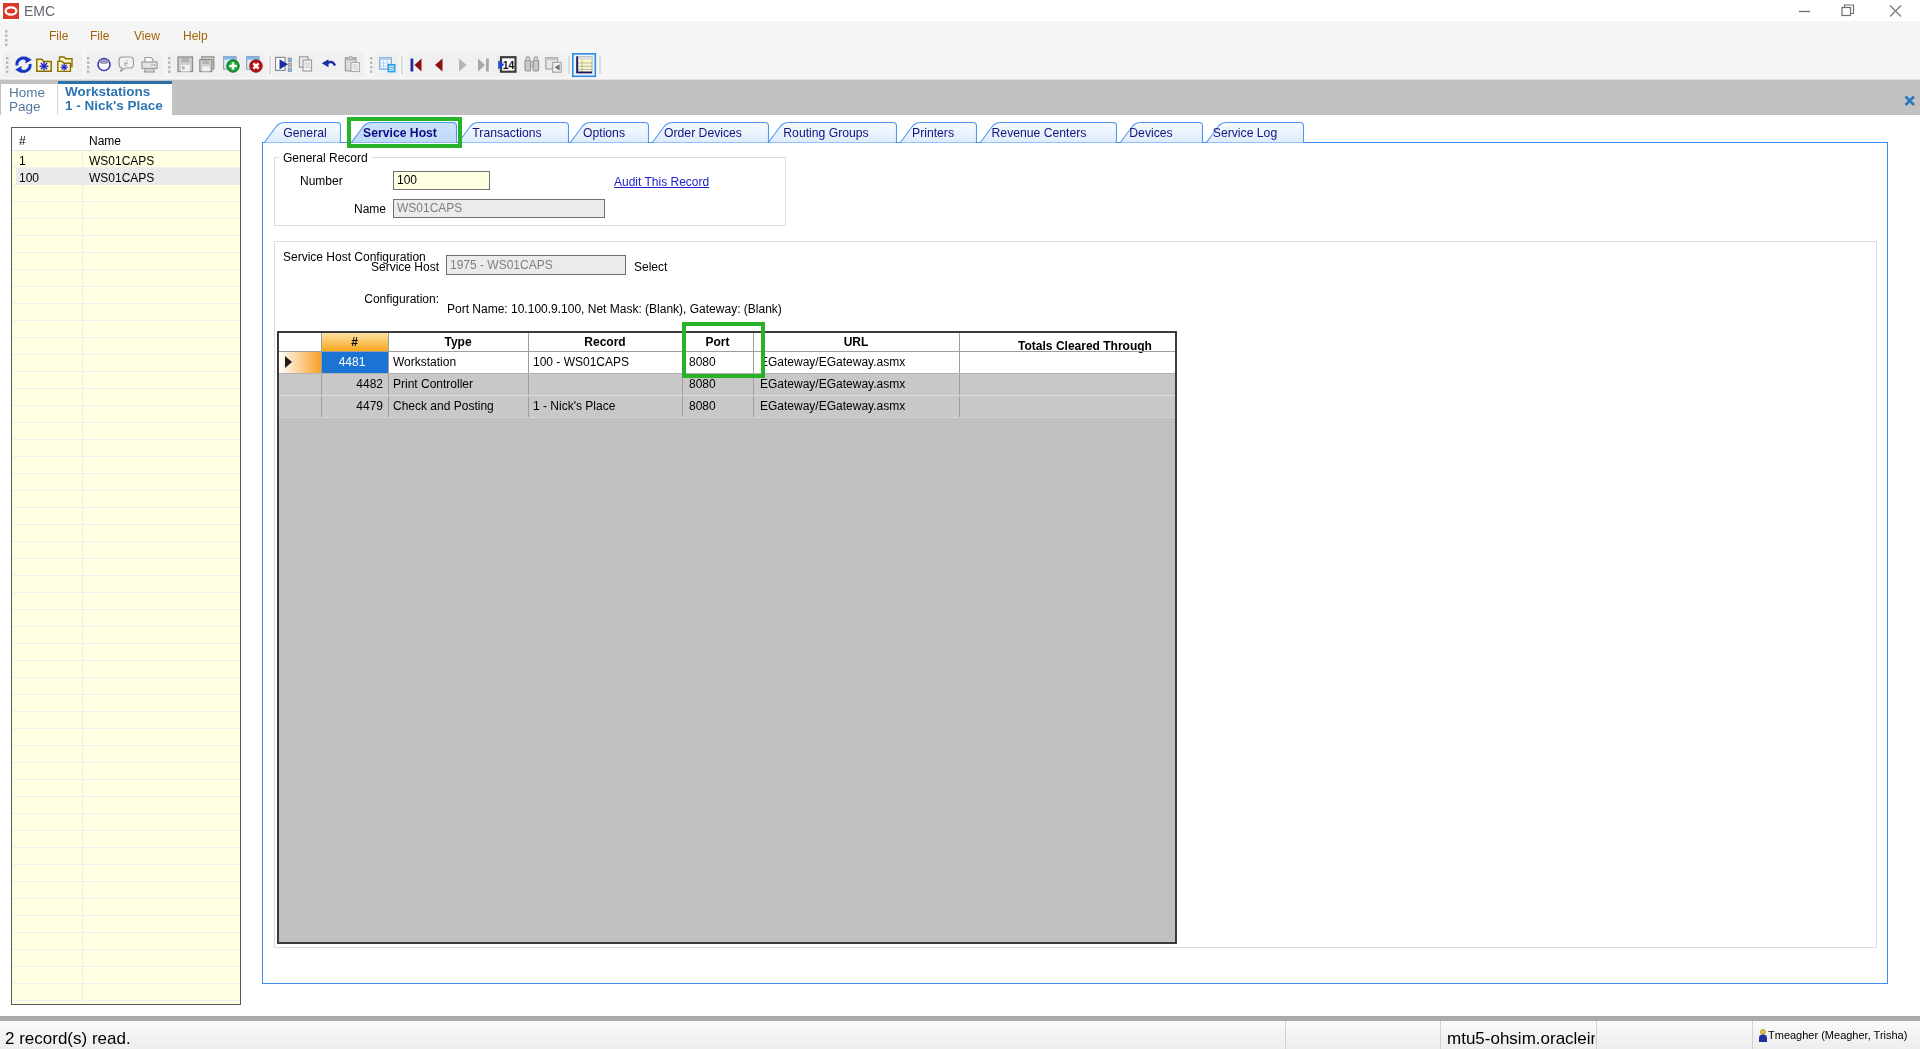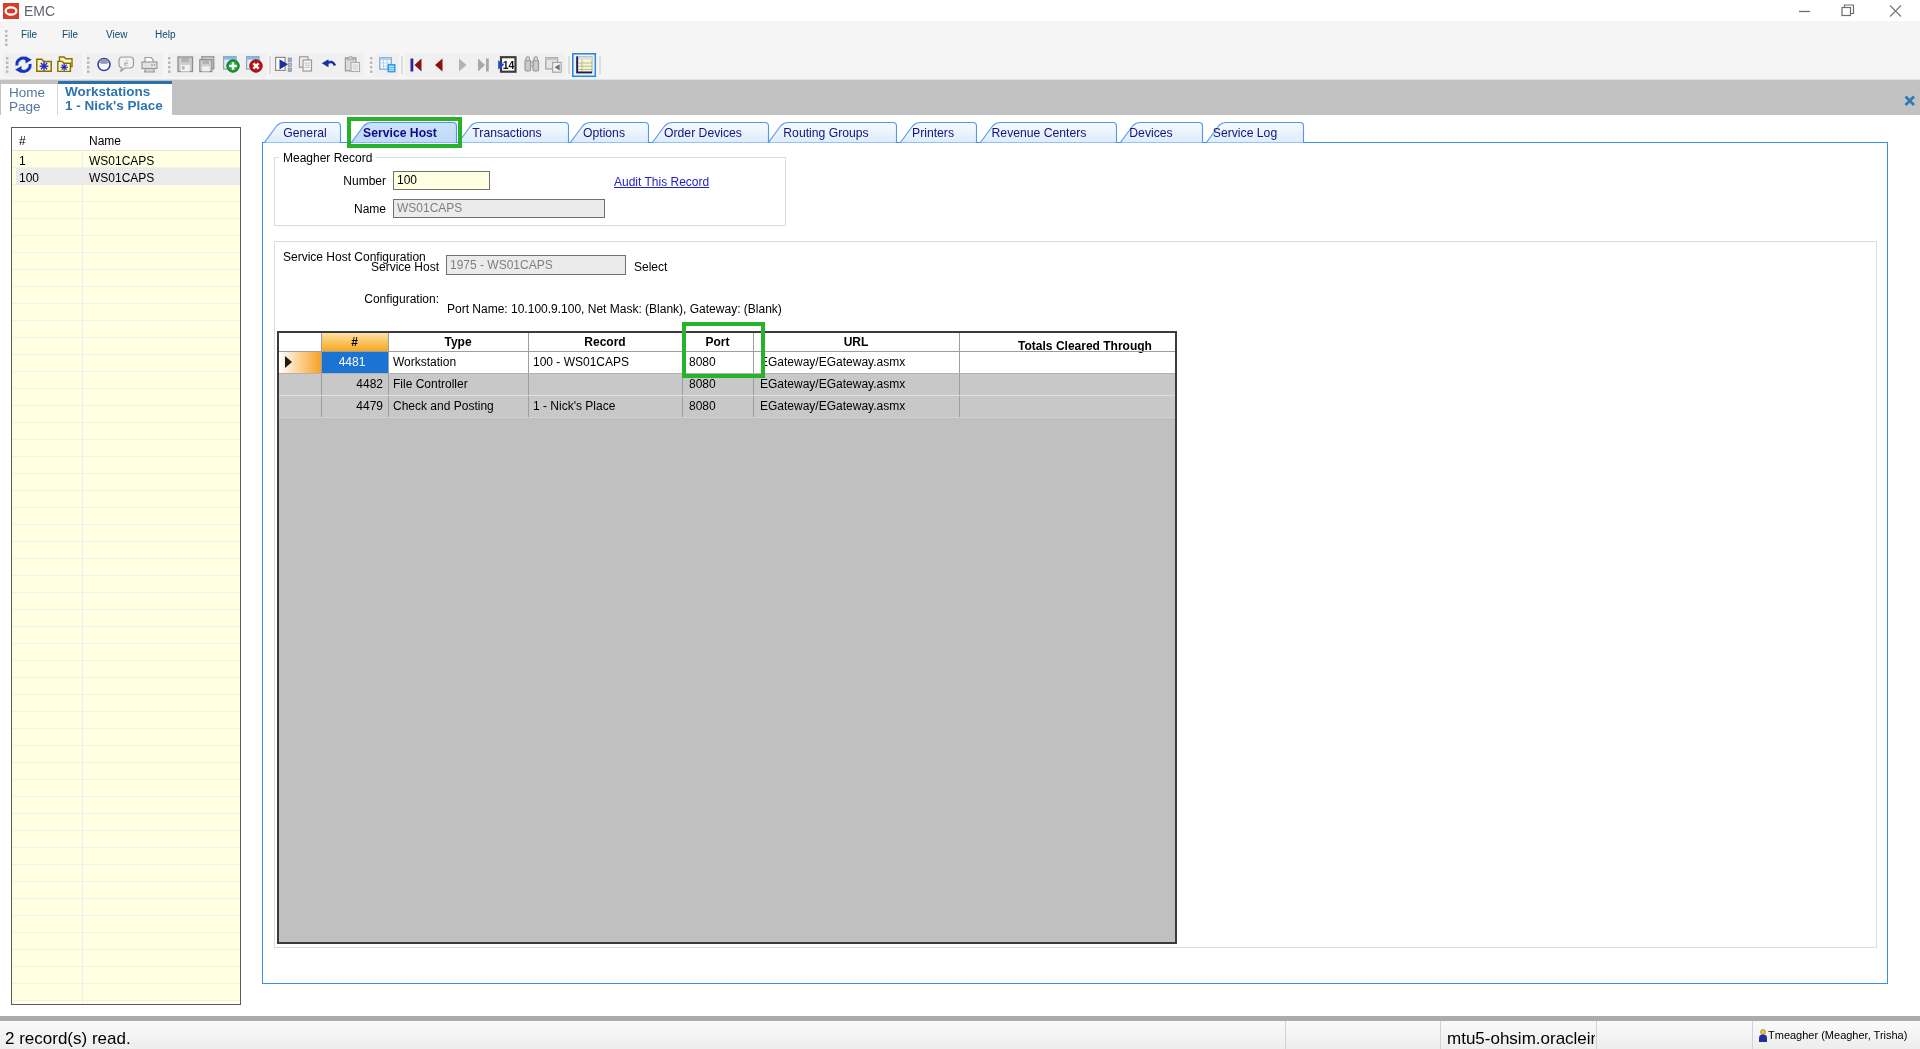--- a/index.html
+++ b/index.html
@@ -5,21 +5,21 @@
 html,body{margin:0;padding:0;}
 #app{position:relative;width:1920px;height:1049px;background:#fff;overflow:hidden;
   font-family:"Liberation Sans",sans-serif;-webkit-font-smoothing:antialiased;}
 #app *{box-sizing:border-box;position:absolute;}
 .t{white-space:nowrap;}
 
 #titlebar{left:0;top:0;width:1920px;height:22px;background:#fff;}
 #emctxt{left:24px;top:3px;font-size:14px;color:#61666b;}
 
 #menubar{left:0;top:21px;width:1920px;height:31px;background:#f5f5f5;}
-.menuitem{top:8px;font-size:10px;color:#0c4a6e;}
+.menuitem{top:8px;font-size:12px;color:#a16207;margin-left:28px;}
 
 #toolbar{left:0;top:52px;width:1920px;height:28px;background:#f5f5f5;border-bottom:1px solid #e2e2e2;}
 
 #mdistrip{left:0;top:80px;width:1920px;height:35px;background:#c2c2c2;}
 #hometab{left:1px;top:4px;width:57px;height:31px;background:#fff;border-right:1px solid #d6d6d6;}
 #hometab div{position:static;font-size:13.5px;color:#54789e;line-height:14px;padding:2px 0 0 8px;}
 #activetab{left:58px;top:1px;width:114px;height:34px;background:#fff;border-top:3px solid #2a70ab;}
 #activetab div{position:static;font-size:13.5px;font-weight:bold;color:#2d74b0;line-height:14px;padding:1px 0 0 7px;}
 
 #main{left:0;top:115px;width:1920px;height:901px;background:#fff;}
@@ -402,23 +402,23 @@
         <text x="673" y="16" text-anchor="middle" font-size="12.2" fill="#13137e">Printers</text>
         <path d="M720,22 L733,4.5 Q736,1.5 740,1.5 L853,1.5 Q856.5,1.5 856.5,5 L856.5,22 Z" fill="url(#tgi)" stroke="#4f97f2" stroke-width="1.1"></path>
         <text x="779" y="16" text-anchor="middle" font-size="12.2" fill="#13137e">Revenue Centers</text>
         <path d="M860,22 L873,4.5 Q876,1.5 880,1.5 L939,1.5 Q942.5,1.5 942.5,5 L942.5,22 Z" fill="url(#tgi)" stroke="#4f97f2" stroke-width="1.1"></path>
         <text x="891" y="16" text-anchor="middle" font-size="12.2" fill="#13137e">Devices</text>
         <path d="M946,22 L959,4.5 Q962,1.5 966,1.5 L1040,1.5 Q1043.5,1.5 1043.5,5 L1043.5,22 Z" fill="url(#tgi)" stroke="#4f97f2" stroke-width="1.1"></path>
         <text x="985" y="16" text-anchor="middle" font-size="12.2" fill="#13137e">Service Log</text>
       </svg>
     <div id="gb1" class="groupbox"></div>
     <div id="gb2" class="groupbox"></div>
-    <div class="gblabel t" style="left:279px;top:36px">Meagher Record</div>
+    <div class="gblabel t" style="left:279px;top:36px">General Record</div>
     <div class="gblabel t" style="left:279px;top:135px">Service Host Configuration</div>
-    <div class="lbl t" style="left:300px;top:59px;width:86px;text-align:right">Number</div>
+    <div class="lbl t" style="left:300px;top:59px;width:86px;text-align:left">Number</div>
     <div class="inputbox" style="left:393px;top:56px;width:97px;height:19px;background:#ffffe1;padding:1px 0 0 3px">100</div>
     <div class="lbl t" style="left:614px;top:60px;color:#2121cc;text-decoration:underline">Audit This Record</div>
     <div class="lbl t" style="left:300px;top:87px;width:86px;text-align:right">Name</div>
     <div class="inputbox" style="left:393px;top:84px;width:212px;height:19px;background:#ebebeb;color:#7f7f7f;padding:1px 0 0 3px">WS01CAPS</div>
     <div class="lbl t" style="left:340px;top:145px;width:99px;text-align:right">Service Host</div>
     <div class="inputbox" style="left:446px;top:140px;width:180px;height:20px;background:#ebebeb;color:#7f7f7f;padding:2px 0 0 3px">1975 - WS01CAPS</div>
     <div class="lbl t" style="left:634px;top:145px">Select</div>
     <div class="lbl t" style="left:340px;top:177px;width:99px;text-align:right">Configuration:</div>
     <div class="lbl t" style="left:447px;top:187px;font-size:12px">Port Name: 10.100.9.100, Net Mask: (Blank), Gateway: (Blank)</div>
     <div id="grid">
@@ -446,21 +446,21 @@
         <div class="gh" style="top:18px;background:#9e9e9e"></div>
         <div class="gh" style="top:40px;background:#b2b2b2"></div>
         <div class="gh" style="top:62px;background:#dedede"></div>
         <div class="gh" style="top:84px;background:#d0d0d0"></div>
         <div class="gcell" style="left:42px;top:22px;width:62px;text-align:center;color:#fff">4481</div>
         <div class="gcell" style="left:114px;top:22px;width:134px">Workstation</div>
         <div class="gcell" style="left:254px;top:22px;width:148px">100 - WS01CAPS</div>
         <div class="gcell" style="left:410px;top:22px;width:63px">8080</div>
         <div class="gcell" style="left:481px;top:22px;width:198px">EGateway/EGateway.asmx</div>
         <div class="gcell" style="left:42px;top:44px;width:62px;text-align:right;">4482</div>
-        <div class="gcell" style="left:114px;top:44px;width:134px">File Controller</div>
+        <div class="gcell" style="left:114px;top:44px;width:134px">Print Controller</div>
         <div class="gcell" style="left:254px;top:44px;width:148px"></div>
         <div class="gcell" style="left:410px;top:44px;width:63px">8080</div>
         <div class="gcell" style="left:481px;top:44px;width:198px">EGateway/EGateway.asmx</div>
         <div class="gcell" style="left:42px;top:66px;width:62px;text-align:right;">4479</div>
         <div class="gcell" style="left:114px;top:66px;width:134px">Check and Posting</div>
         <div class="gcell" style="left:254px;top:66px;width:148px">1 - Nick's Place</div>
         <div class="gcell" style="left:410px;top:66px;width:63px">8080</div>
         <div class="gcell" style="left:481px;top:66px;width:198px">EGateway/EGateway.asmx</div>
       </div>
     <div class="green" style="left:347px;top:2px;width:115px;height:31px"></div>

